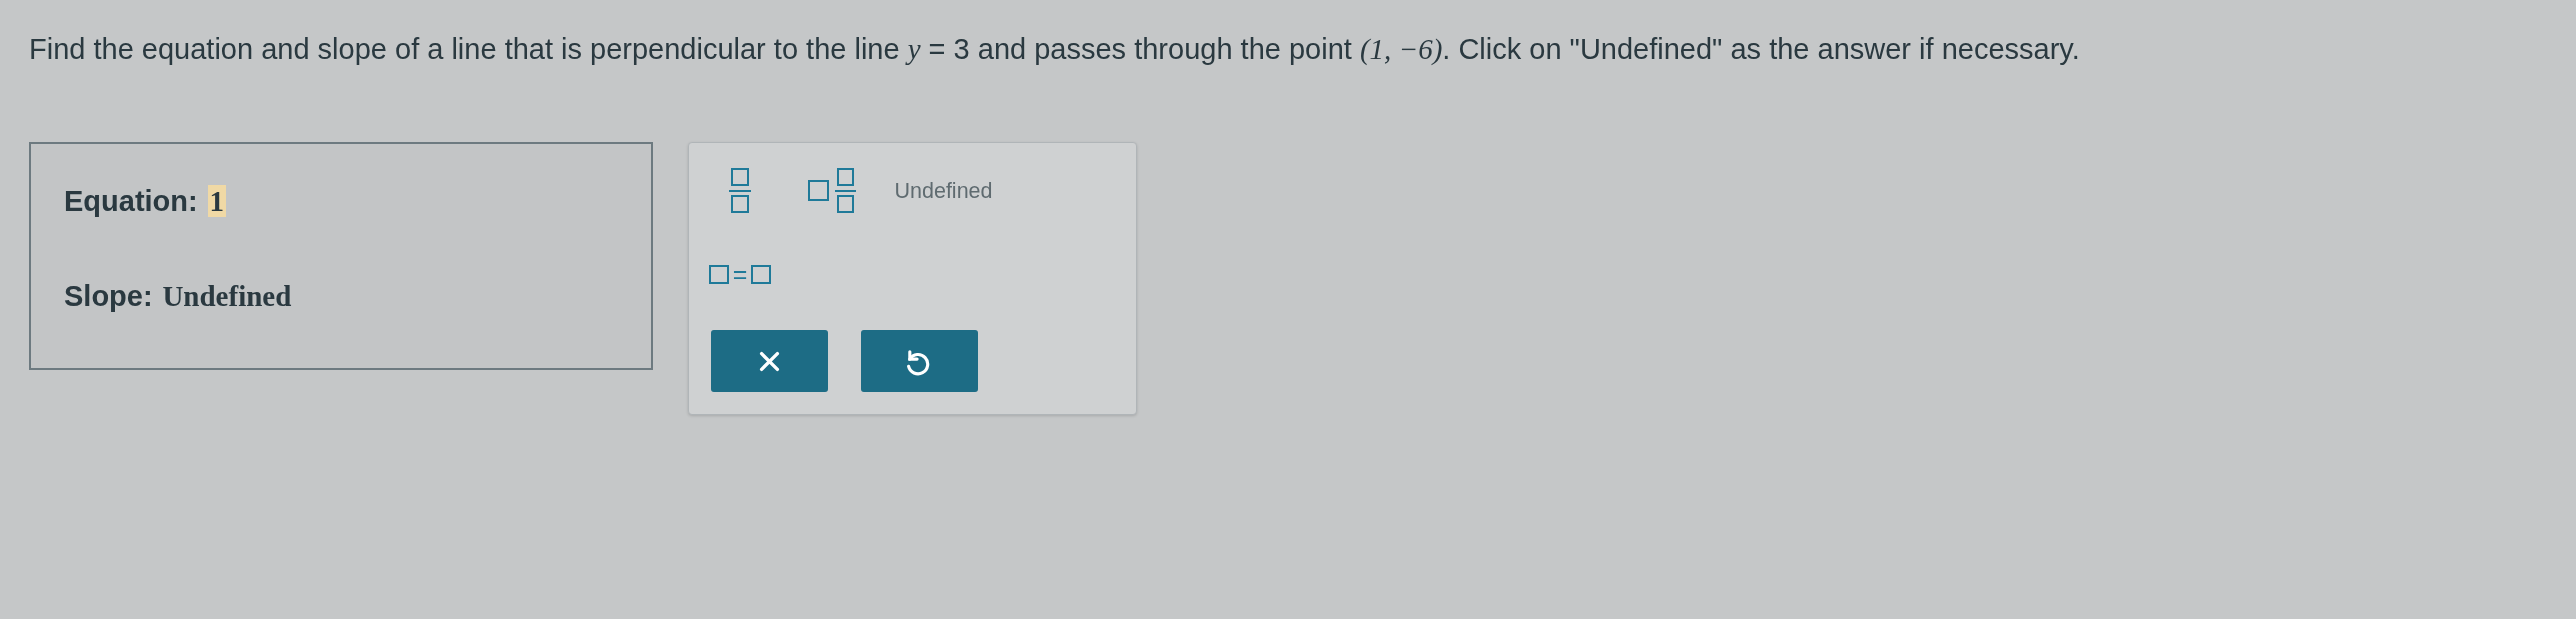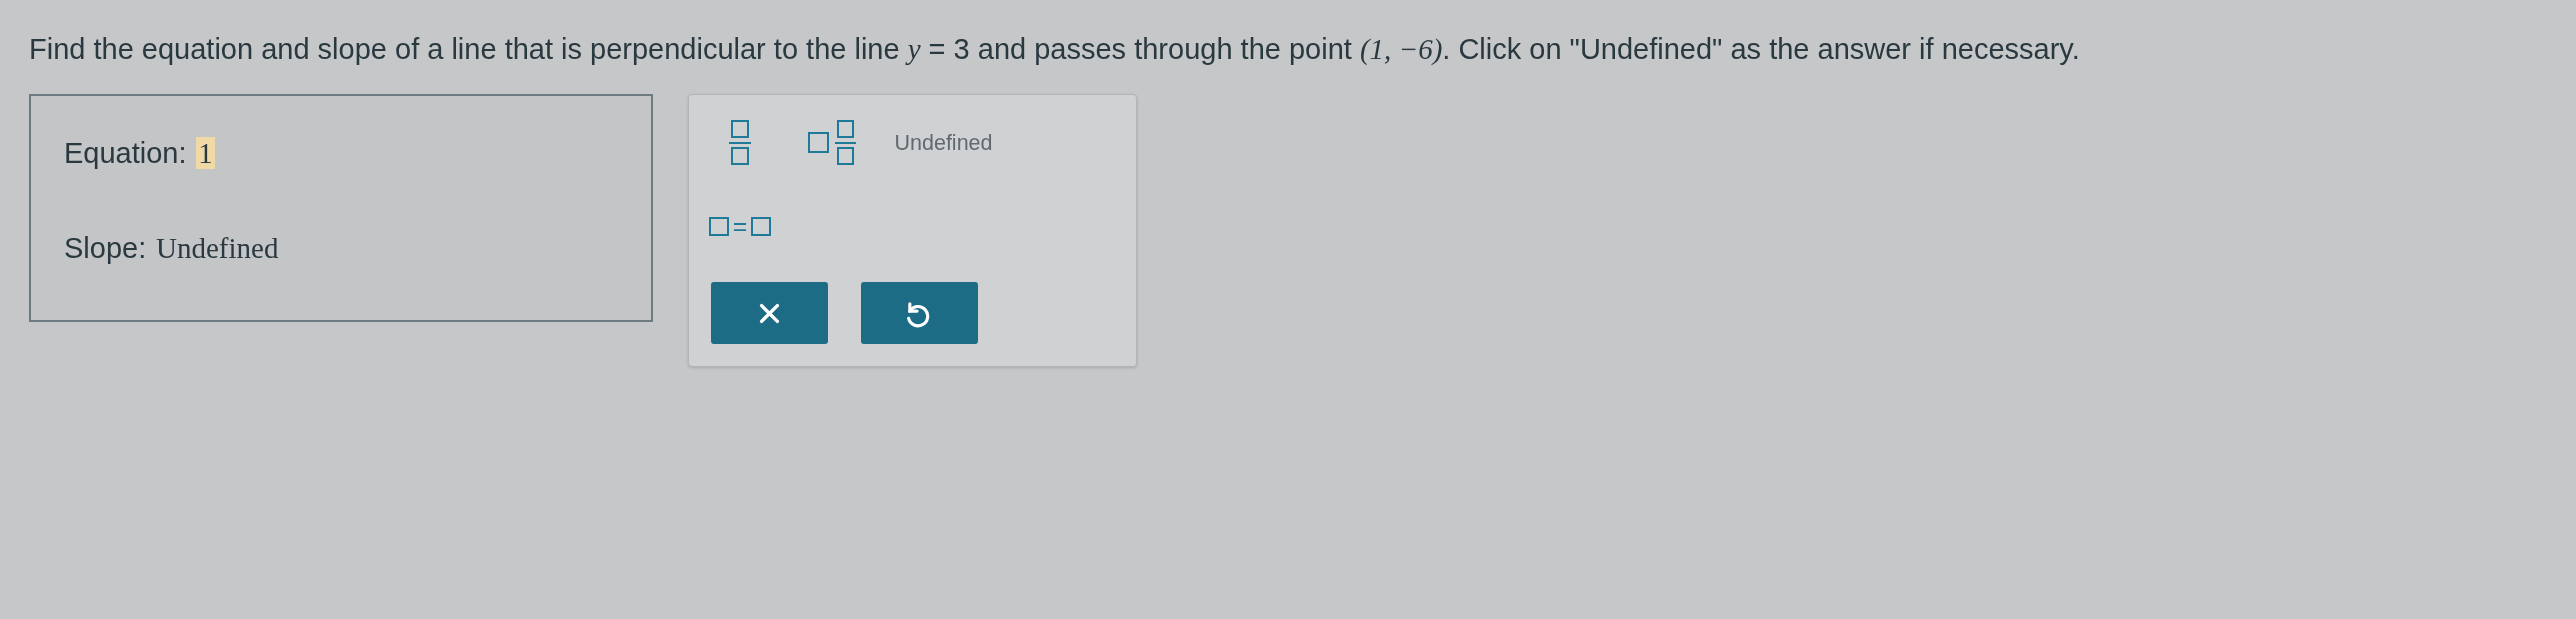--- a/index.html
+++ b/index.html
@@ -7,33 +7,34 @@
     background: #c5c7c8;
     font-family: Arial, Helvetica, sans-serif;
     color: #2a3940;
     width: 2576px;
     height: 620px;
     padding: 29px 29px;
     font-size: 29px;
     line-height: 1.4;
   }
   .question {
-    margin-bottom: 24px;
+    margin-bottom: 72px;
   }
   .math { font-style: italic; font-family: 'Times New Roman', serif; }
   .row {
     display: flex;
     align-items: flex-start;
     gap: 35px;
   }
   .answer-box {
     border: 2px solid #6d7a80;
     background: #c3c5c6;
     width: 624px;
     padding: 37px 33px;
+    font-weight: bold;
   }
   .answer-line {
     display: flex;
     align-items: baseline;
     gap: 9.8px;
     margin-bottom: 55px;
   }
   .answer-line:last-child { margin-bottom: 14px; }
   .answer-label { color: #2a3940; }
   .answer-value { font-family: 'Times New Roman', serif; }

